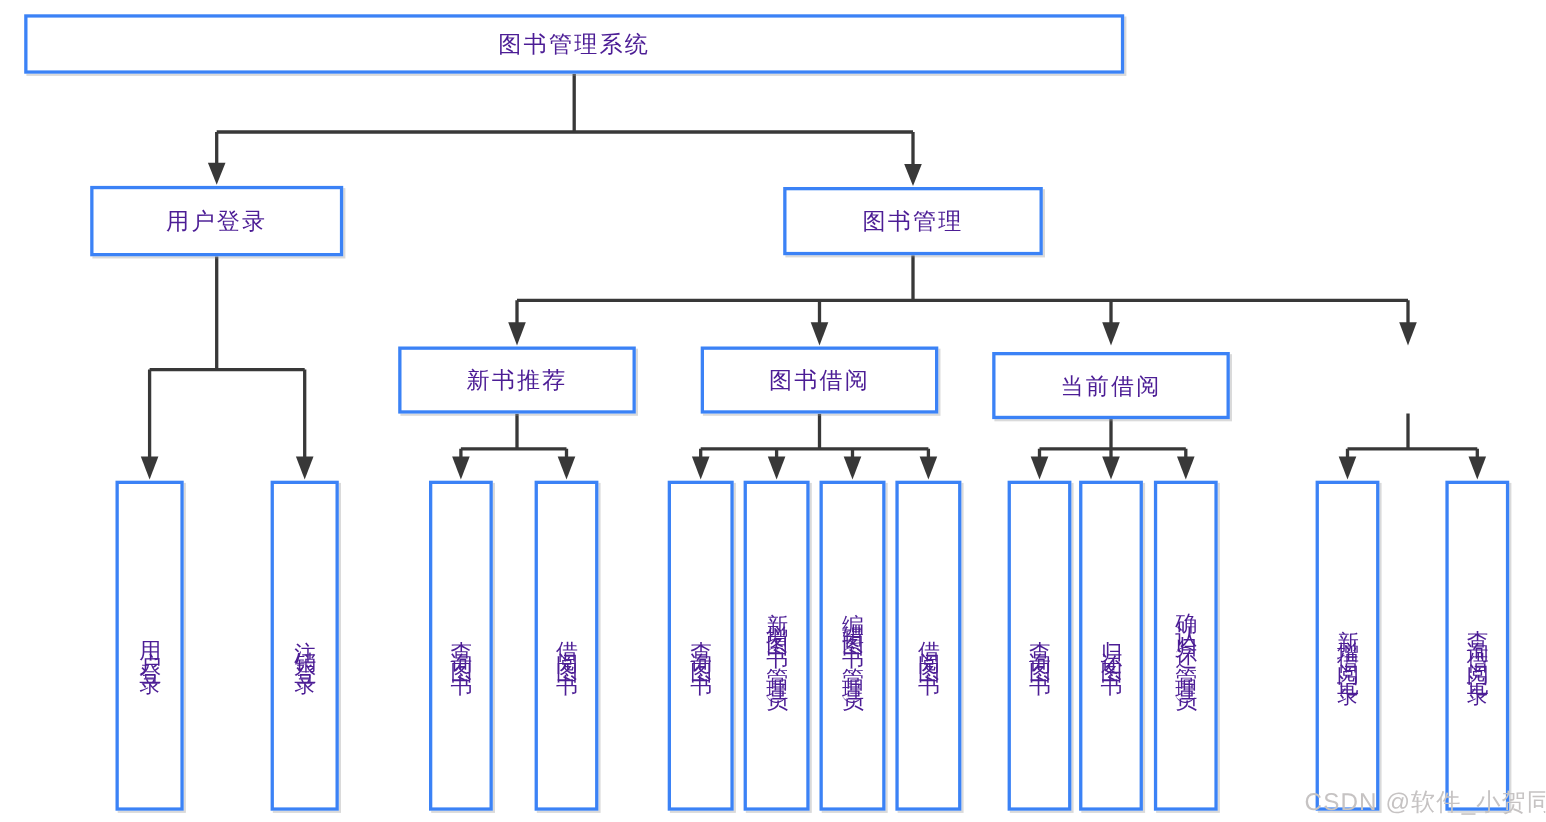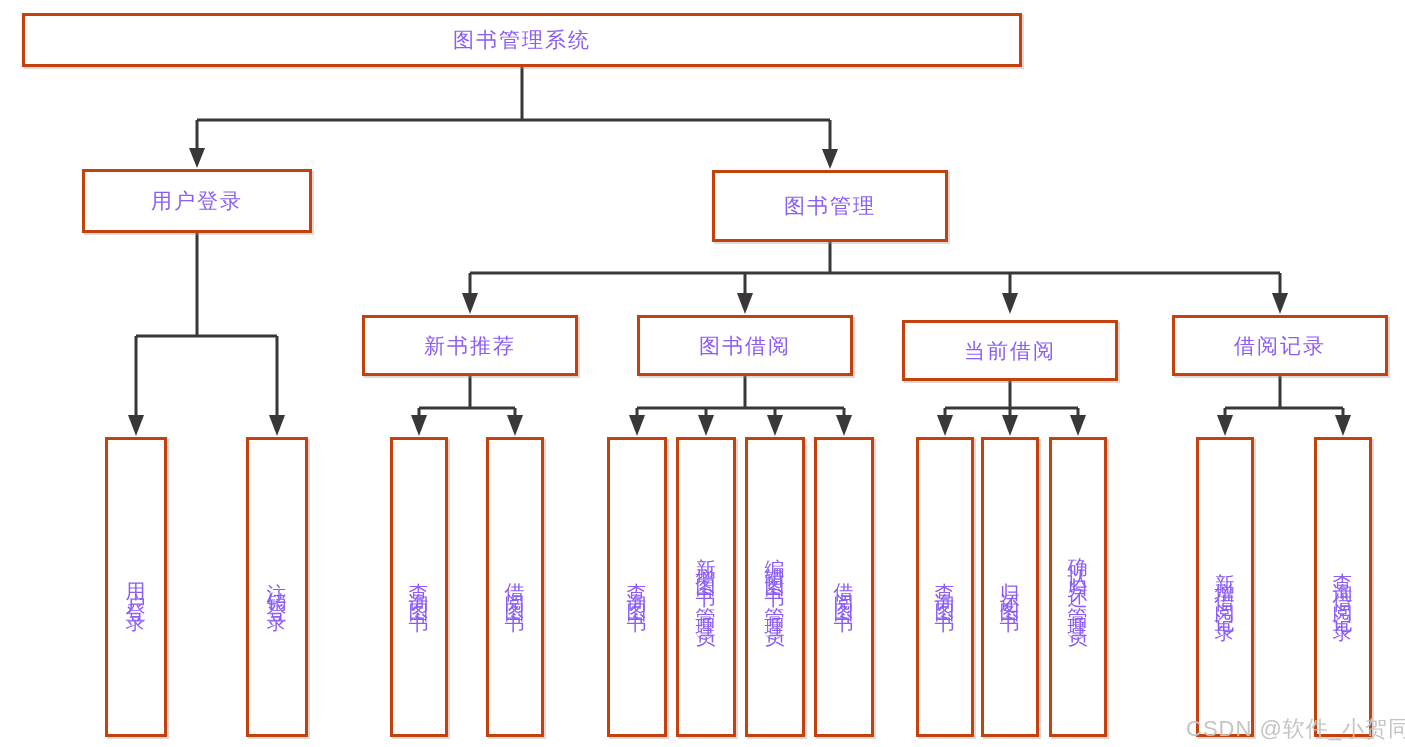--- a/index.html
+++ b/index.html
@@ -10,24 +10,24 @@
     font-family:"Liberation Sans","DejaVu Sans",sans-serif;
     overflow:hidden;
   }
   .wires{position:absolute;left:0;top:0;width:1405px;height:747px;pointer-events:none;}
   .wires path{stroke:#383838;stroke-width:3;fill:none;}
   .wires polygon{fill:#383838;stroke:none;}
   .node{
     position:absolute;
     box-sizing:border-box;
     background:#ffffff;
-    border:3px solid #c2410c;
+    border:3px solid #3b82f6;
     box-shadow:2px 2px 0 rgba(150,150,150,0.35);
     display:flex;align-items:center;justify-content:center;
-    color:#8b5cf6;
+    color:#4c1d95;
     text-align:center;
   }
   .h{font-size:21px;letter-spacing:2px;white-space:nowrap;}
   .v{
     writing-mode:vertical-rl;
     text-orientation:mixed;
     font-size:20px;
     letter-spacing:10px;
     line-height:1;
   }
@@ -85,26 +85,25 @@
     <g>
       <path d="M1280,376 V408 M1225,408 H1343 M1225,408 V417 M1343,408 V417"></path>
       <polygon points="1217,415 1233,415 1225,436"></polygon>
       <polygon points="1335,415 1351,415 1343,436"></polygon>
     </g>
   </svg>
 
   <div class="node h" style="left:22px;top:13px;width:1000px;height:54px">图书管理系统</div>
 
   <div class="node h" style="left:82px;top:169px;width:230px;height:64px">用户登录</div>
-  <div class="node h" style="left:712px;top:170px;width:236px;height:72px">图书管理</div>
+  <div class="node h" style="left:712px;top:170px;width:236px;height:62px">图书管理</div>
 
   <div class="node h" style="left:362px;top:315px;width:216px;height:61px">新书推荐</div>
   <div class="node h" style="left:637px;top:315px;width:216px;height:61px">图书借阅</div>
   <div class="node h" style="left:902px;top:320px;width:216px;height:61px">当前借阅</div>
-  <div class="node h" style="left:1172px;top:315px;width:216px;height:61px">借阅记录</div>
 
   <div class="node v" style="left:105px;top:437px;width:62px;height:300px">用户登录</div>
   <div class="node v" style="left:246px;top:437px;width:62px;height:300px">注销登录</div>
 
   <div class="node v" style="left:390px;top:437px;width:58px;height:300px">查询图书</div>
   <div class="node v" style="left:486px;top:437px;width:58px;height:300px">借阅图书</div>
 
   <div class="node v" style="left:607px;top:437px;width:60px;height:300px">查询图书</div>
   <div class="node v" style="left:676px;top:437px;width:60px;height:300px">新增图书（管理员）</div>
   <div class="node v" style="left:745px;top:437px;width:60px;height:300px">编辑图书（管理员）</div>

